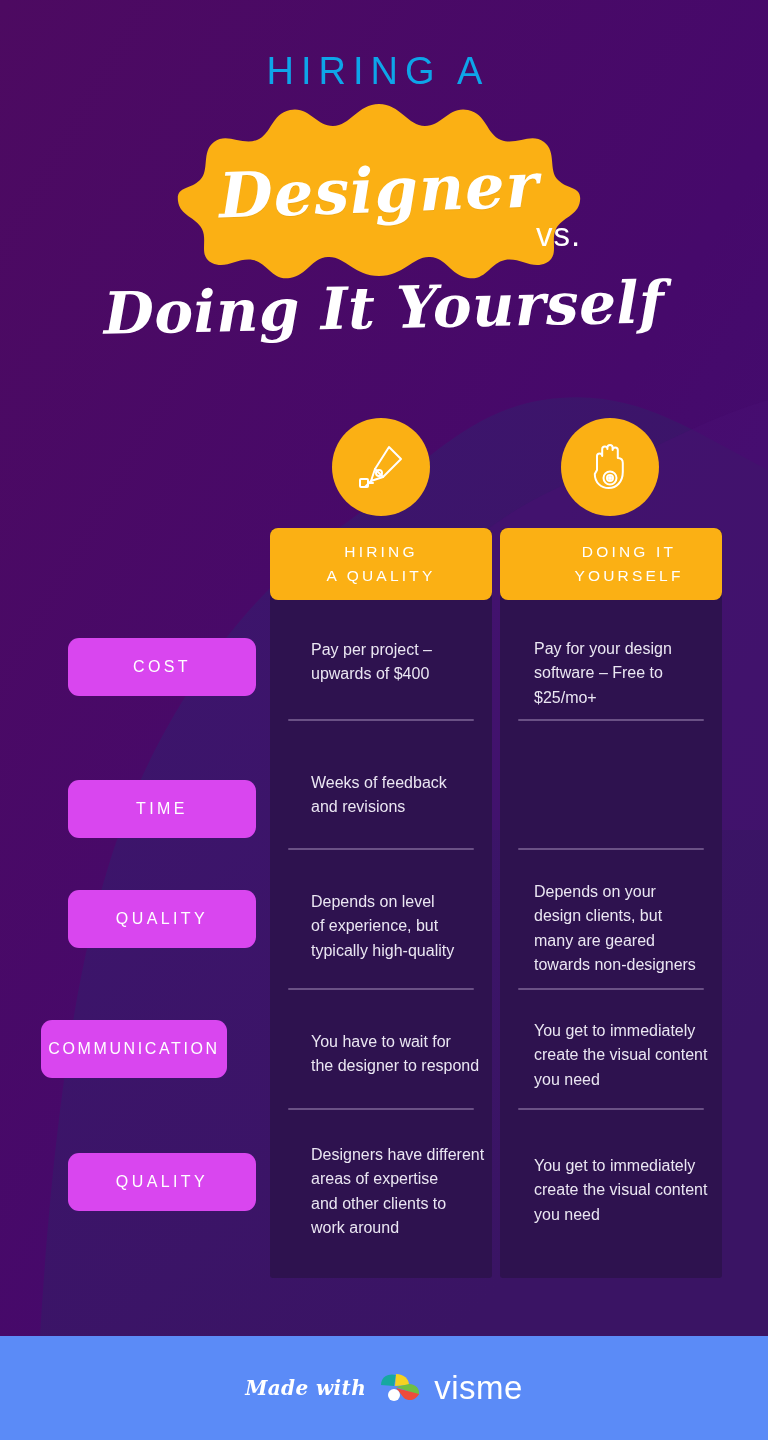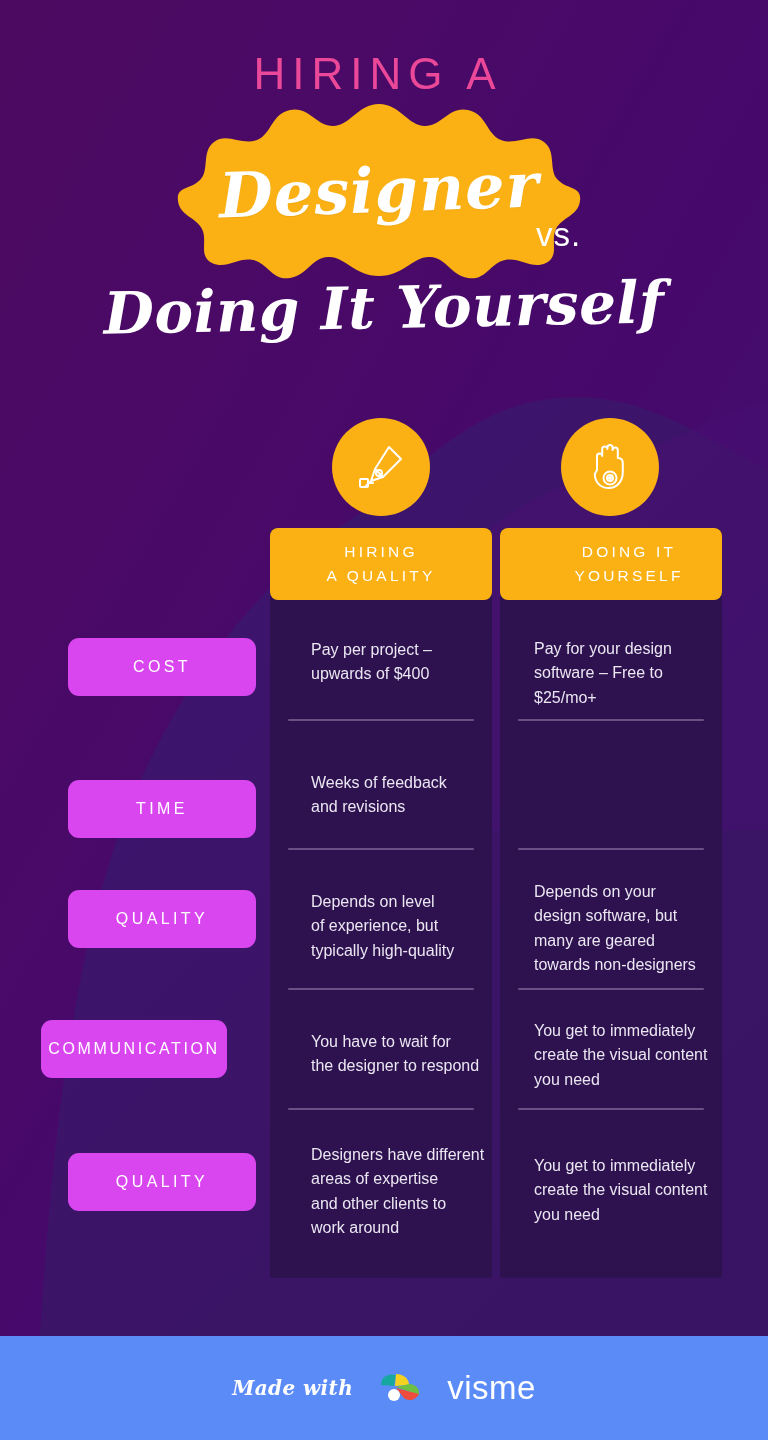--- a/index.html
+++ b/index.html
@@ -22,22 +22,22 @@
   }
   .bg-wave {
     position:absolute; left:0; top:0;
     width:768px; height:1336px;
   }
 
   
   .hdr-hiring {
     position:absolute; left:0; top:52px; width:756px;
     text-align:center;
-    font-size:44px; font-weight:300; letter-spacing:7px;
-    color:#ec4899;
+    font-size:38px; font-weight:300; letter-spacing:7px;
+    color:#0ea5e9;
     line-height:1;
   }
   .starburst-wrap {
     position:absolute; left:176px; top:100px;
     width:406px; height:180px;
   }
   .starburst-svg { display:block; width:406px; height:180px; }
   .designer-word {
     position:absolute; left:0; top:0; width:406px; height:180px;
     display:flex; align-items:center; justify-content:center;
@@ -125,21 +125,21 @@
     height:58px;
     z-index:3;
   }
 
   
   .footer {
     position:absolute; left:0; top:1336px;
     width:768px; height:104px;
     background:#5b8bf7;
     display:flex; align-items:center; justify-content:center;
-    gap:25px;
+    gap:12px;
   }
   .made-with {
     font-family:"DejaVu Serif", serif;
     font-style:italic; font-weight:700;
     font-size:20px; color:#ffffff;
     letter-spacing:0.4px;
   }
   .visme-word {
     font-size:33px; color:#ffffff; font-weight:400;
     letter-spacing:0.5px;
@@ -249,21 +249,21 @@
   <div class="divider c1" style="top:848px;"></div>
   <div class="divider c2" style="top:848px;"></div>
 
   <div class="pill" style="left:68px; top:890px; width:188px;">
     <span>QUALITY</span>
   </div>
   <div class="cell c1" style="top: 890px; white-space: pre-line;">Depends on level
 of experience, but
 typically high-quality</div>
   <div class="cell c2" style="top: 880px; white-space: pre-line;">Depends on your
-design software, but
+design clients, but
 many are geared
 towards non-designers</div>
   <div class="divider c1" style="top:988px;"></div>
   <div class="divider c2" style="top:988px;"></div>
 
   <div class="pill" style="left:41px; top:1020px; width:186px; letter-spacing:2.6px;">
     <span>COMMUNICATION</span>
   </div>
   <div class="cell c1" style="top: 1030px; white-space: pre-line;">You have to wait for
 the designer to respond</div>

